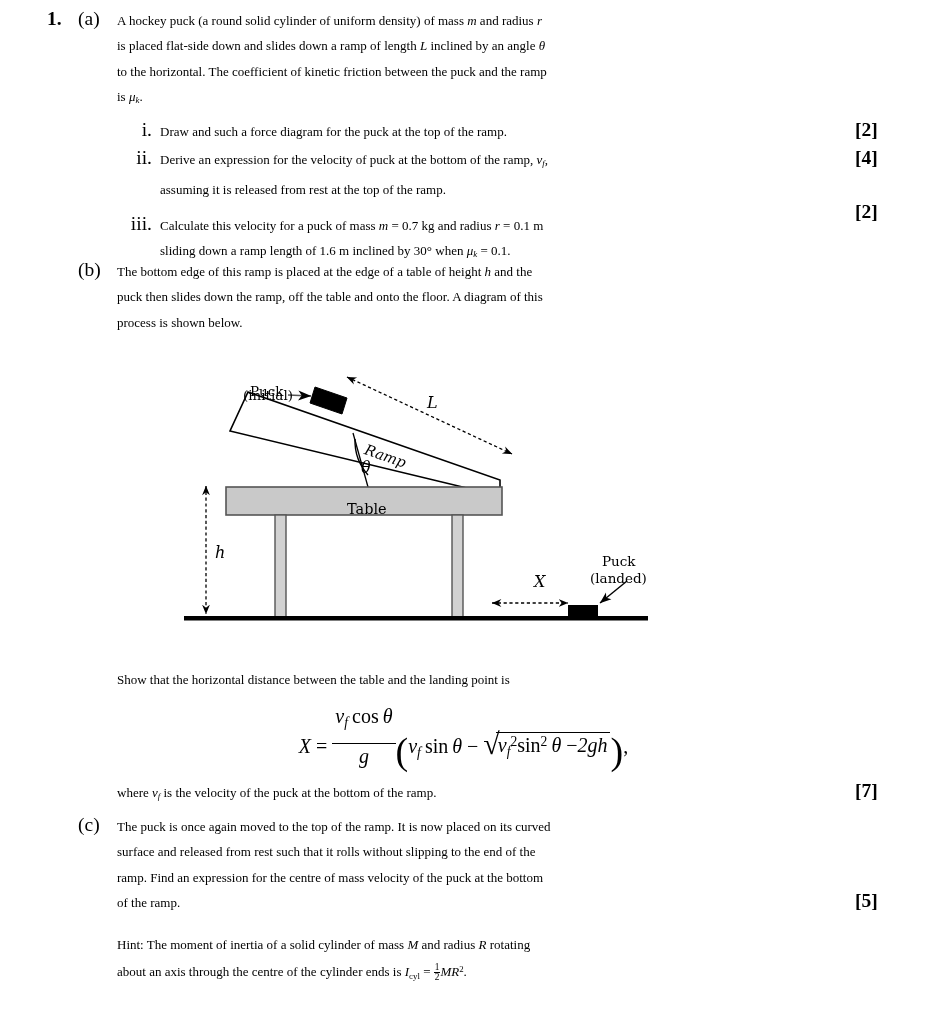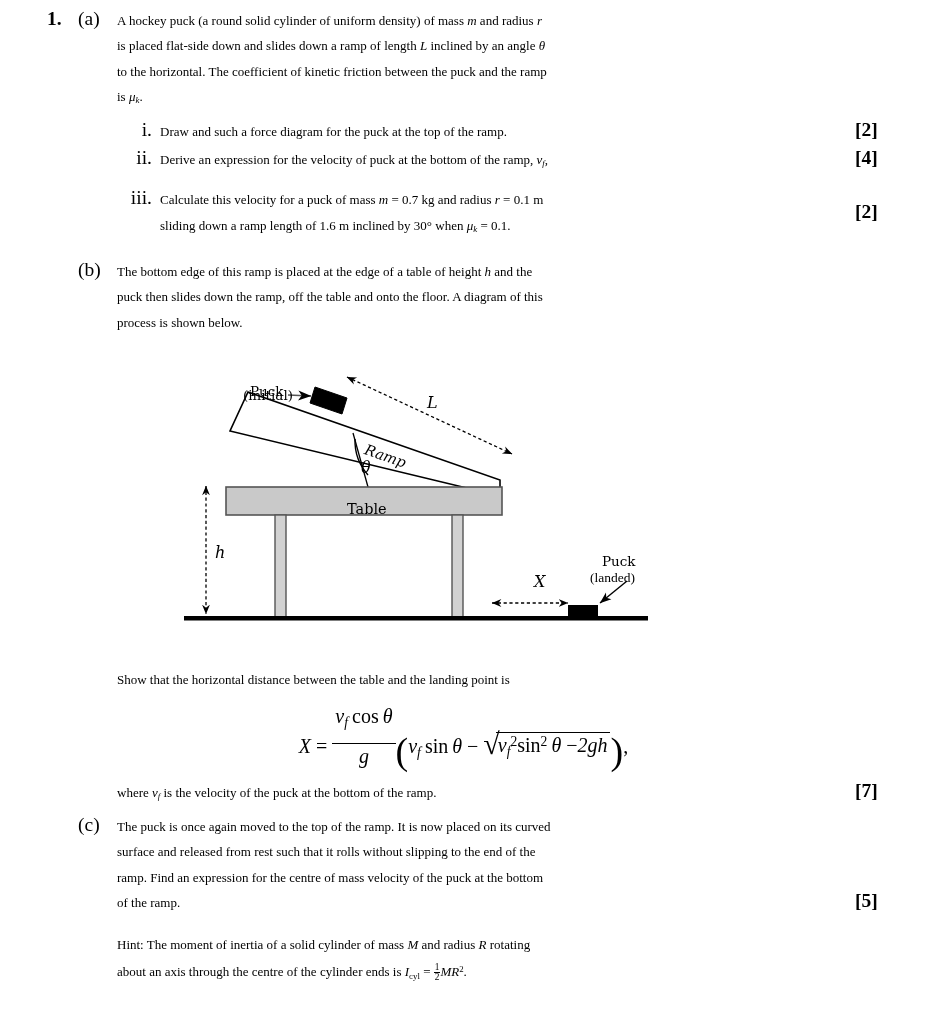--- a/index.html
+++ b/index.html
@@ -208,20 +208,21 @@
 
     <div class="roman-item">
       <div class="roman-label">i.</div>
       <div class="roman-body txt">Draw and such a force diagram for the puck at the top of the ramp.</div>
     </div>
 
     <div class="roman-item" style="margin-top:3px;">
       <div class="roman-label">ii.</div>
       <div class="roman-body txt">
         <span>Derive an expression for the velocity of puck at the bottom of the ramp, </span><i>v</i><sub><i>f</i></sub><span>,</span><br>
+        <span>assuming it is released from rest at the top of the ramp.</span>
       </div>
     </div>
 
     <div class="roman-item" style="margin-top:10px;">
       <div class="roman-label">iii.</div>
       <div class="roman-body txt">
         <span>Calculate this velocity for a puck of mass </span><i>m</i><span> = 0.7 kg and radius </span><i>r</i><span> = 0.1 m</span><br>
         <span>sliding down a ramp length of 1.6 m inclined by 30° when </span><i>μ</i><sub><i>k</i></sub><span> = 0.1.</span>
       </div>
     </div>
@@ -296,21 +297,21 @@
 
     <div class="fig-label italic" style="left:361px; top:103px;">θ</div>
 
     <div class="fig-label" style="left:347px; top:146px; font-size:14.5px;">Table</div>
 
     <div class="fig-label italic" style="left:215px; top:188px;">h</div>
 
     <div class="fig-label italic" style="left:534px; top:217px;">X</div>
 
     <div class="fig-label" style="left:602px; top:198px;">Puck</div>
-    <div class="fig-label" style="left:590px; top:215px;font-family:Liberation Serif, serif;">(landed)</div>
+    <div class="fig-label" style="left:590px; top:215px;">(landed)</div>
   </div>
 
   <div class="indent-text txt" style="top:667px;">Show that the horizontal distance between the table and the landing point is</div>
 
   <div class="equation" style="top:705px;">
     <span class="math">X</span>
     <span class="mathrm" style="font-style:normal;">=</span>
     <span class="frac">
       <span class="num"><i>v</i><sub><i>f</i></sub> <span class="mathrm">cos</span> <i>θ</i></span>
       <span class="den"><i>g</i></span>

